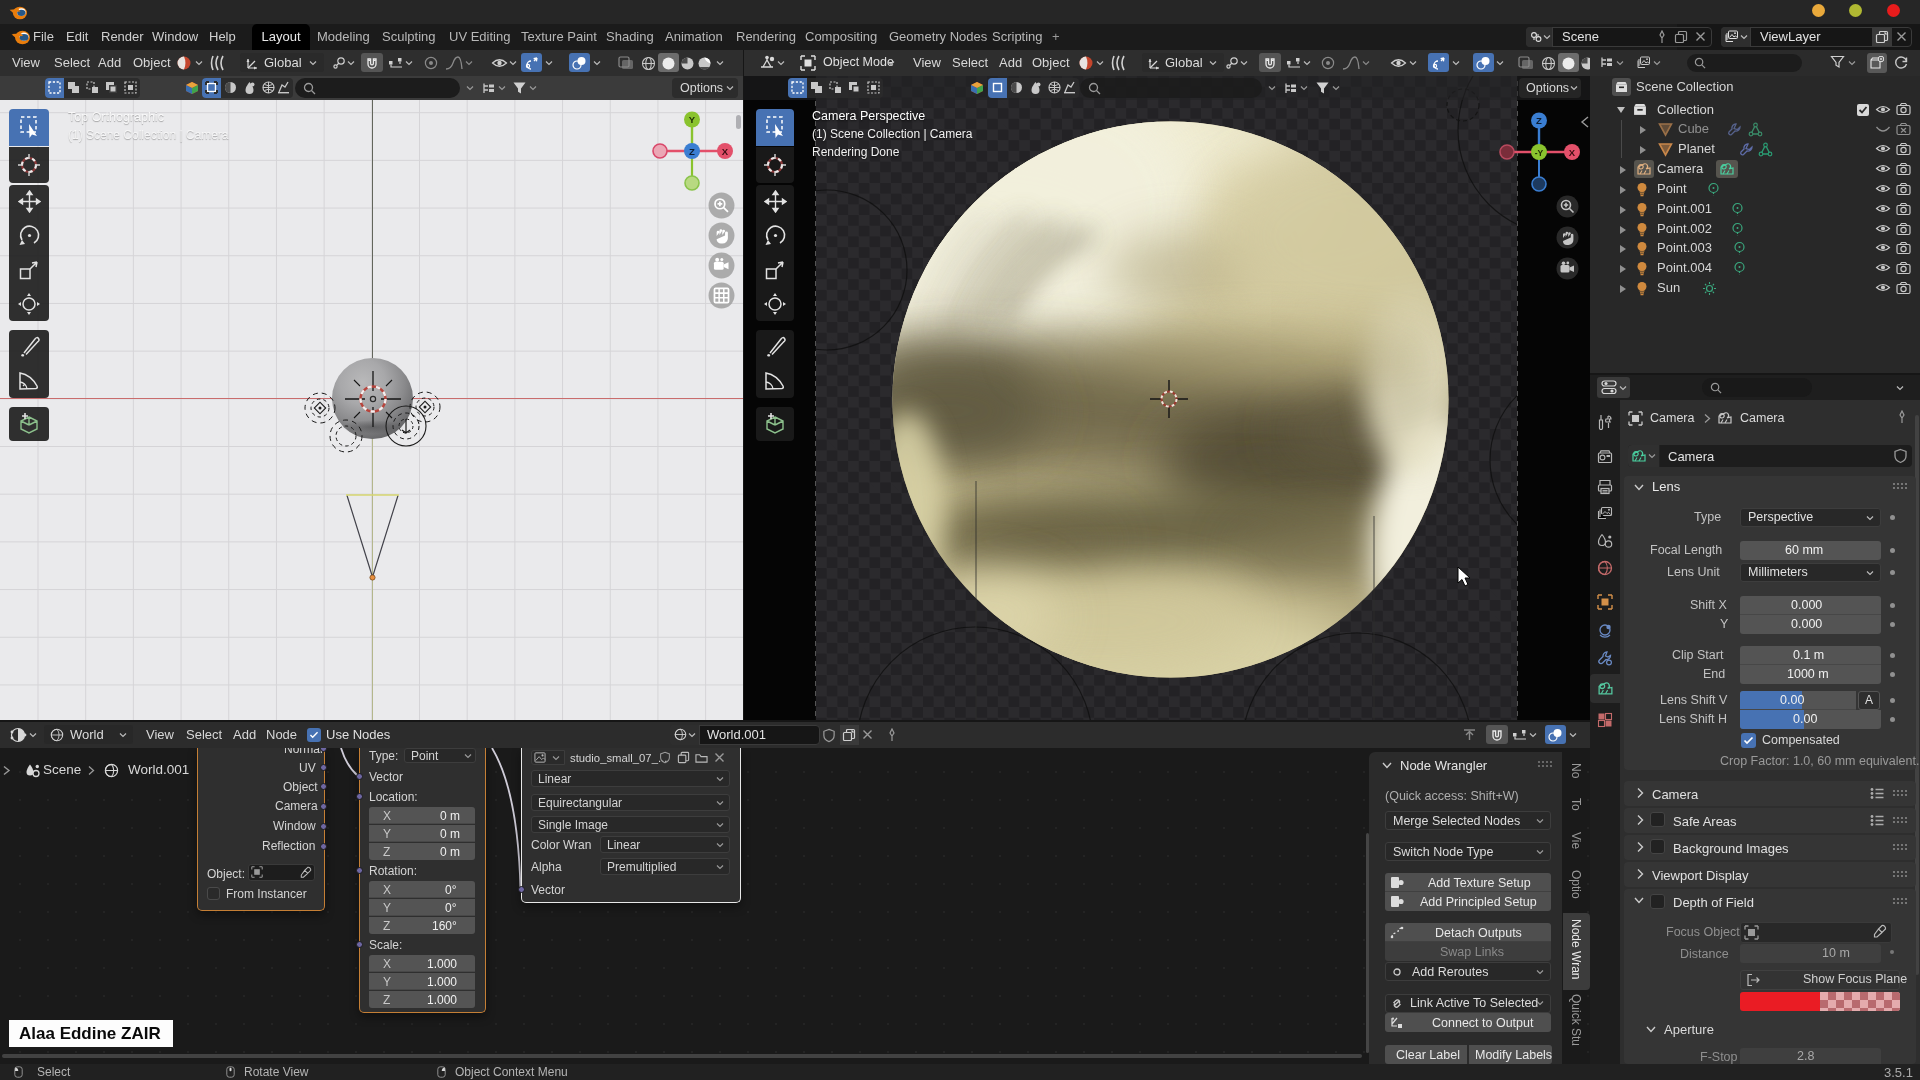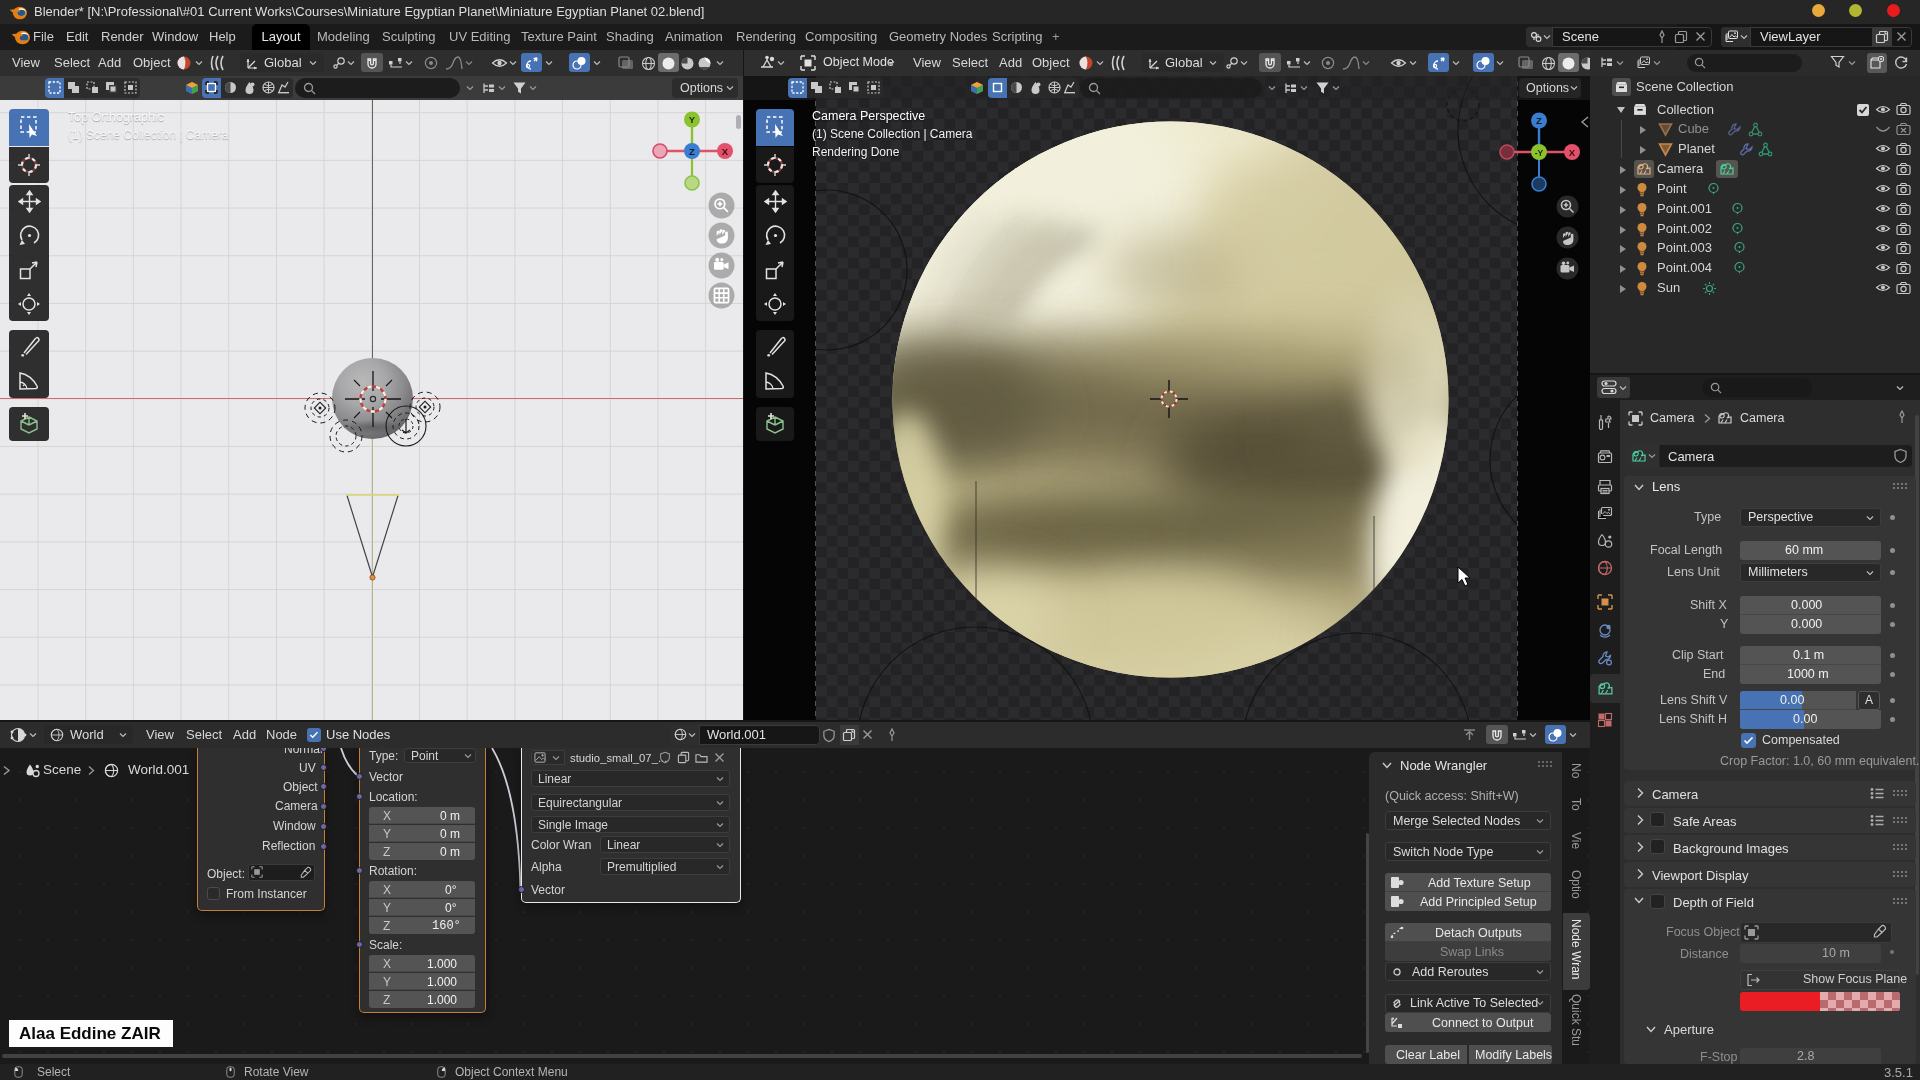--- a/index.html
+++ b/index.html
@@ -26,21 +26,20 @@
 <div id="root">
 
   <div class="abs" id="titlebar" style="left:0;top:0;width:1920px;height:24px;background:#262626;"></div>
   <svg style="left:9px;top:4px;" width="19" height="16" viewBox="0 0 20 17">
       <ellipse cx="11.5" cy="9.5" rx="7.5" ry="6.7" fill="#e87d0d"></ellipse>
       <ellipse cx="13" cy="8.6" rx="4.6" ry="4.1" fill="#fff"></ellipse>
       <ellipse cx="13" cy="9.4" rx="4.4" ry="3.3" fill="#265787"></ellipse>
       <path d="M1,6 L10,5.4 L12,8 L4,8.6 Z" fill="#e87d0d"></path>
       <path d="M0.5,6.2 L6,11 L7.5,8 Z" fill="#e87d0d"></path>
     </svg>
-  <div class="txt" style="left:34px;top:4px;font-size:13px;color:#dedede;">Blender* [N:\Professional\#01 Current Works\Courses\Miniature Egyptian Planet\Miniature Egyptian Planet 02.blend]</div>
   <div class="abs" style="left:1812px;top:4px;width:13px;height:13px;border-radius:50%;background:#e9a93b;"></div>
   <div class="abs" style="left:1849px;top:4px;width:13px;height:13px;border-radius:50%;background:#b0b832;"></div>
   <div class="abs" style="left:1887px;top:4px;width:13px;height:13px;border-radius:50%;background:#e81c1c;"></div>
 
   <div class="abs" id="menubar" style="left:0;top:24px;width:1677px;height:26px;background:#1b1b1b;">
 
     <svg style="left:11px;top:4px;" width="20" height="17" viewBox="0 0 20 17">
       <ellipse cx="11.5" cy="9.5" rx="7.5" ry="6.7" fill="#e87d0d"></ellipse>
       <ellipse cx="13" cy="8.6" rx="4.6" ry="4.1" fill="#fff"></ellipse>
       <ellipse cx="13" cy="9.4" rx="4.4" ry="3.3" fill="#265787"></ellipse>
@@ -1613,21 +1612,21 @@
     <div class="abs" style="left:355.5px;top:119px;width:7px;height:7px;border-radius:50%;background:#6e67a3;border:1px solid #1a1a1a;"></div>
     <div class="txt" style="left:369px;top:116px;font-size:12px;color:#d4d4d4;">Rotation:</div>
     <div class="abs" style="left:369px;top:133px;width:106px;height:17px;background:#545454;border-radius:3px 3px 0 0;border-bottom:1px solid #484848;"></div>
     <div class="txt" style="left:383px;top:135px;font-size:12px;color:#c8c8c8;">X</div>
       <div class="txt" style="left:445px;top:135px;font-size:12px;color:#f0f0f0;">0°</div>
     <div class="abs" style="left:369px;top:151px;width:106px;height:17px;background:#545454;border-bottom:1px solid #484848;"></div>
     <div class="txt" style="left:383px;top:153px;font-size:12px;color:#c8c8c8;">Y</div>
       <div class="txt" style="left:445px;top:153px;font-size:12px;color:#f0f0f0;">0°</div>
     <div class="abs" style="left:369px;top:169px;width:106px;height:17px;background:#545454;border-radius:0 0 3px 3px;"></div>
     <div class="txt" style="left:383px;top:171px;font-size:12px;color:#c8c8c8;">Z</div>
-      <div class="txt" style="left:432px;top:171px;font-size:12px;color:#f0f0f0;font-family:Liberation Mono, monospace;">160°</div>
+      <div class="txt" style="left:432px;top:171px;font-size:12px;color:#f0f0f0;">160°</div>
     <div class="abs" style="left:355.5px;top:193px;width:7px;height:7px;border-radius:50%;background:#6e67a3;border:1px solid #1a1a1a;"></div>
     <div class="txt" style="left:369px;top:190px;font-size:12px;color:#d4d4d4;">Scale:</div>
     <div class="abs" style="left:369px;top:207px;width:106px;height:17px;background:#545454;border-radius:3px 3px 0 0;border-bottom:1px solid #484848;"></div>
     <div class="txt" style="left:383px;top:209px;font-size:12px;color:#c8c8c8;">X</div>
       <div class="txt" style="left:427px;top:209px;font-size:12px;color:#f0f0f0;">1.000</div>
     <div class="abs" style="left:369px;top:225px;width:106px;height:17px;background:#545454;border-bottom:1px solid #484848;"></div>
     <div class="txt" style="left:383px;top:227px;font-size:12px;color:#c8c8c8;">Y</div>
       <div class="txt" style="left:427px;top:227px;font-size:12px;color:#f0f0f0;">1.000</div>
     <div class="abs" style="left:369px;top:243px;width:106px;height:17px;background:#545454;border-radius:0 0 3px 3px;"></div>
     <div class="txt" style="left:383px;top:245px;font-size:12px;color:#c8c8c8;">Z</div>

